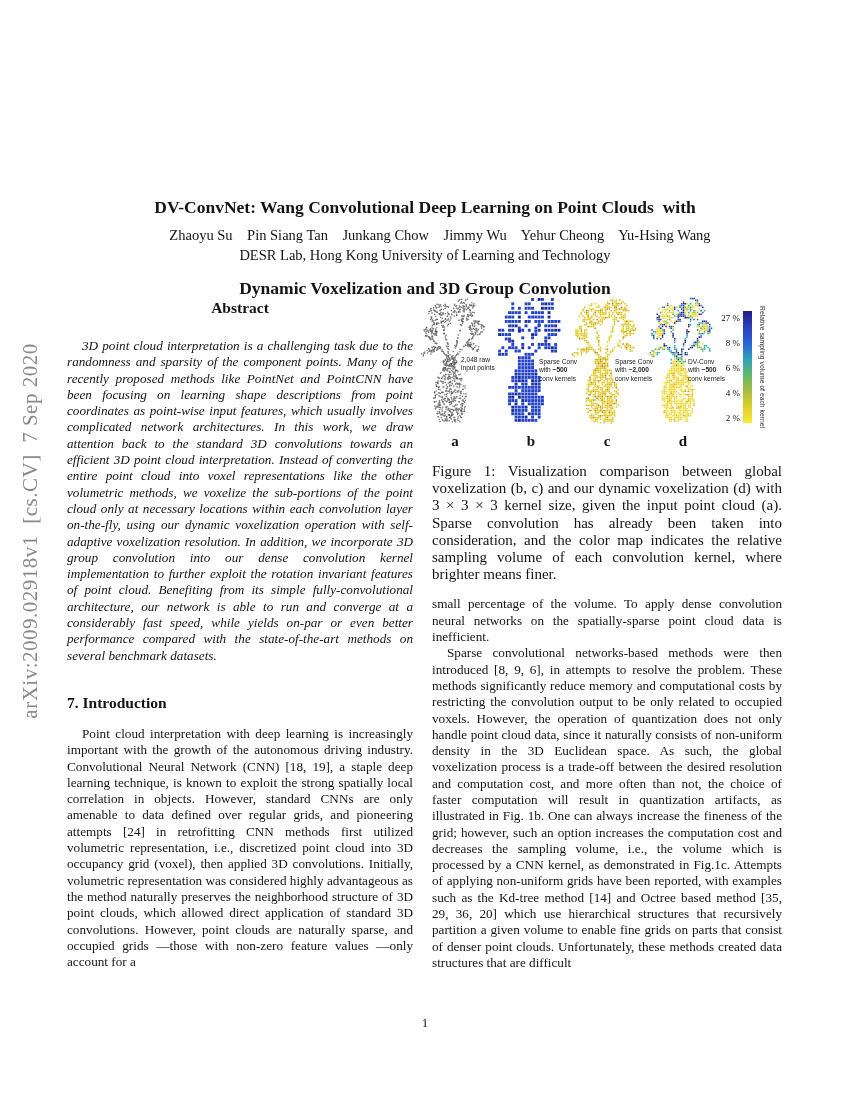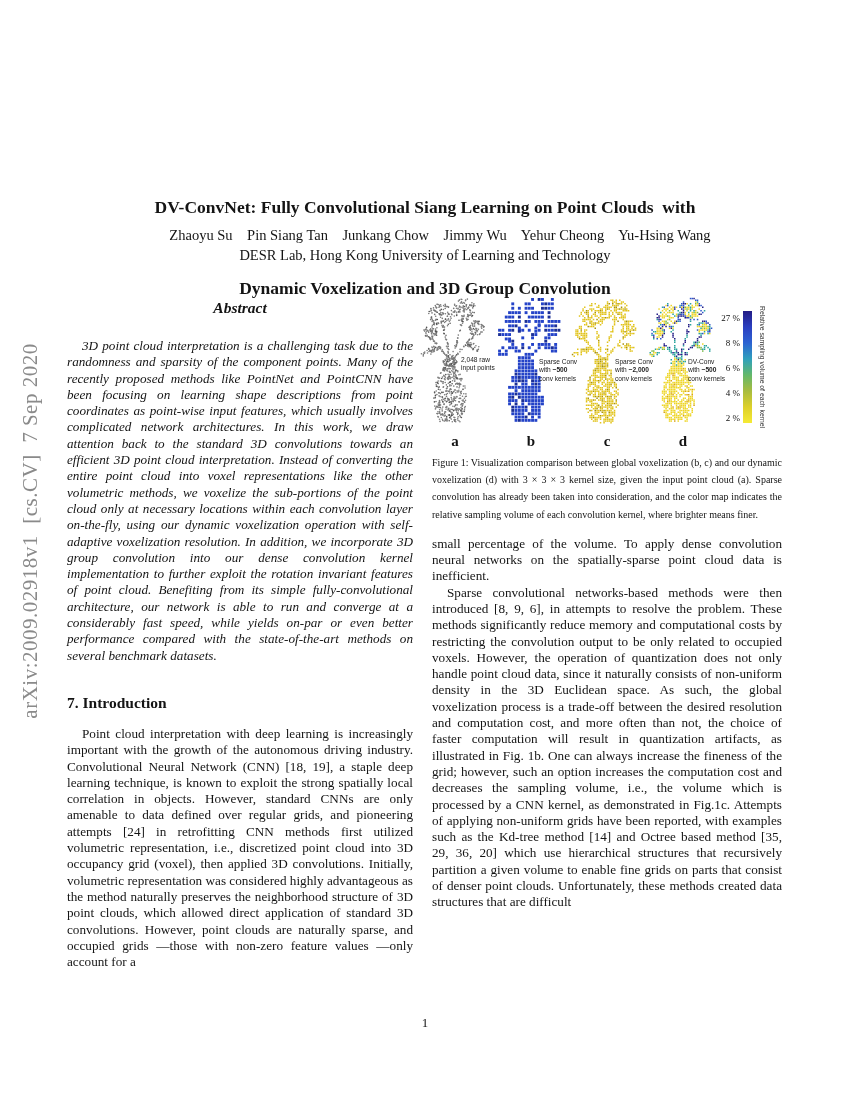--- a/index.html
+++ b/index.html
@@ -17,21 +17,21 @@
   
   #title-block { position:absolute; top:140px; left:0; width:100%; text-align:center;
     font-weight:bold; font-size:17.5px; line-height:27px; white-space:pre; }
   #author-block { position:absolute; top:225px; left:0; width:100%; text-align:center;
     font-size:14.5px; line-height:20px; }
   #authors { white-space:pre;padding-left:30px; }
   
   .col { position:absolute; top:293px; }
   #col-left  { left:67px;  width:346px; }
   #col-right { left:432px; width:350px; }
-  .center-head { text-align:center; font-size:15.5px; font-weight:bold; margin:6px 0 21px 0;font-style:italic; }
+  .center-head { text-align:center; font-size:15.5px; font-weight:bold; margin:6px 0 21px 0; }
   .body-text { font-size:13.2px; line-height:16.3px; text-align:justify; }
   .abstract-text { font-style:italic; }
   .indent { text-indent:15px; }
   .section-head { font-size:15.5px; font-weight:bold; margin:30px 0 14px 0; }
   
   #figure1 { position:relative; height:161px; width:366px; margin-left:-15px; }
   .plant { position:absolute; top:2px; width:76px; height:135px; }
   .p0 { left:0; } .p1 { left:76px; } .p2 { left:152px; } .p3 { left:228px; }
   .panel-letter { position:absolute; top:140px; width:76px; text-align:center;
     font-size:15px; font-weight:bold; }
@@ -42,35 +42,35 @@
   #ann-2 { left:198px; top:65px; }
   #ann-3 { left:271px; top:65px; }
   #cbar { position:absolute; left:326px; top:18px; width:9px; height:112px; }
   .cbar-tick { position:absolute; left:292px; width:31px; text-align:right;
     font-size:9px; line-height:10px; color:#111; }
   #tick-0 { top:20px; } #tick-1 { top:45px; } #tick-2 { top:70px; }
   #tick-3 { top:95px; } #tick-4 { top:120px; }
   #cbar-label { position:absolute; left:349px; top:13px; width:122px; height:10px;
     transform:rotate(90deg); transform-origin:0 0;
     font-family:"Liberation Sans", sans-serif; font-size:6.8px; color:#333; white-space:nowrap; }
-  #fig-caption { font-size:10px; line-height:17.2px; text-align:justify; }
+  #fig-caption { margin-top:9px; font-size:15px; line-height:17.2px; text-align:justify; }
   .after-fig { margin-top:13px; }
   
   #page-number { position:absolute; top:1015px; left:0; width:100%;
     text-align:center; font-size:13px; }
 </style>
 </head>
 <body>
 
 <div id="page">
 
   <div id="arxiv-strip">arXiv:2009.02918v1  [cs.CV]  7 Sep 2020</div>
 
   <div id="title-block">
-    <div>DV-ConvNet: Fully Convolutional Siang Learning on Point Clouds  with</div>
+    <div>DV-ConvNet: Wang Convolutional Deep Learning on Point Clouds  with</div>
     <div>Dynamic Voxelization and 3D Group Convolution</div>
   </div>
 
   <div id="author-block">
     <div id="authors">Zhaoyu Su    Pin Siang Tan    Junkang Chow    Jimmy Wu    Yehur Cheong    Yu-Hsing Wang</div>
     <div>DESR Lab, Hong Kong University of Learning and Technology</div>
   </div>
 
   <div id="col-left" class="col">
     <div class="center-head">Abstract</div>

